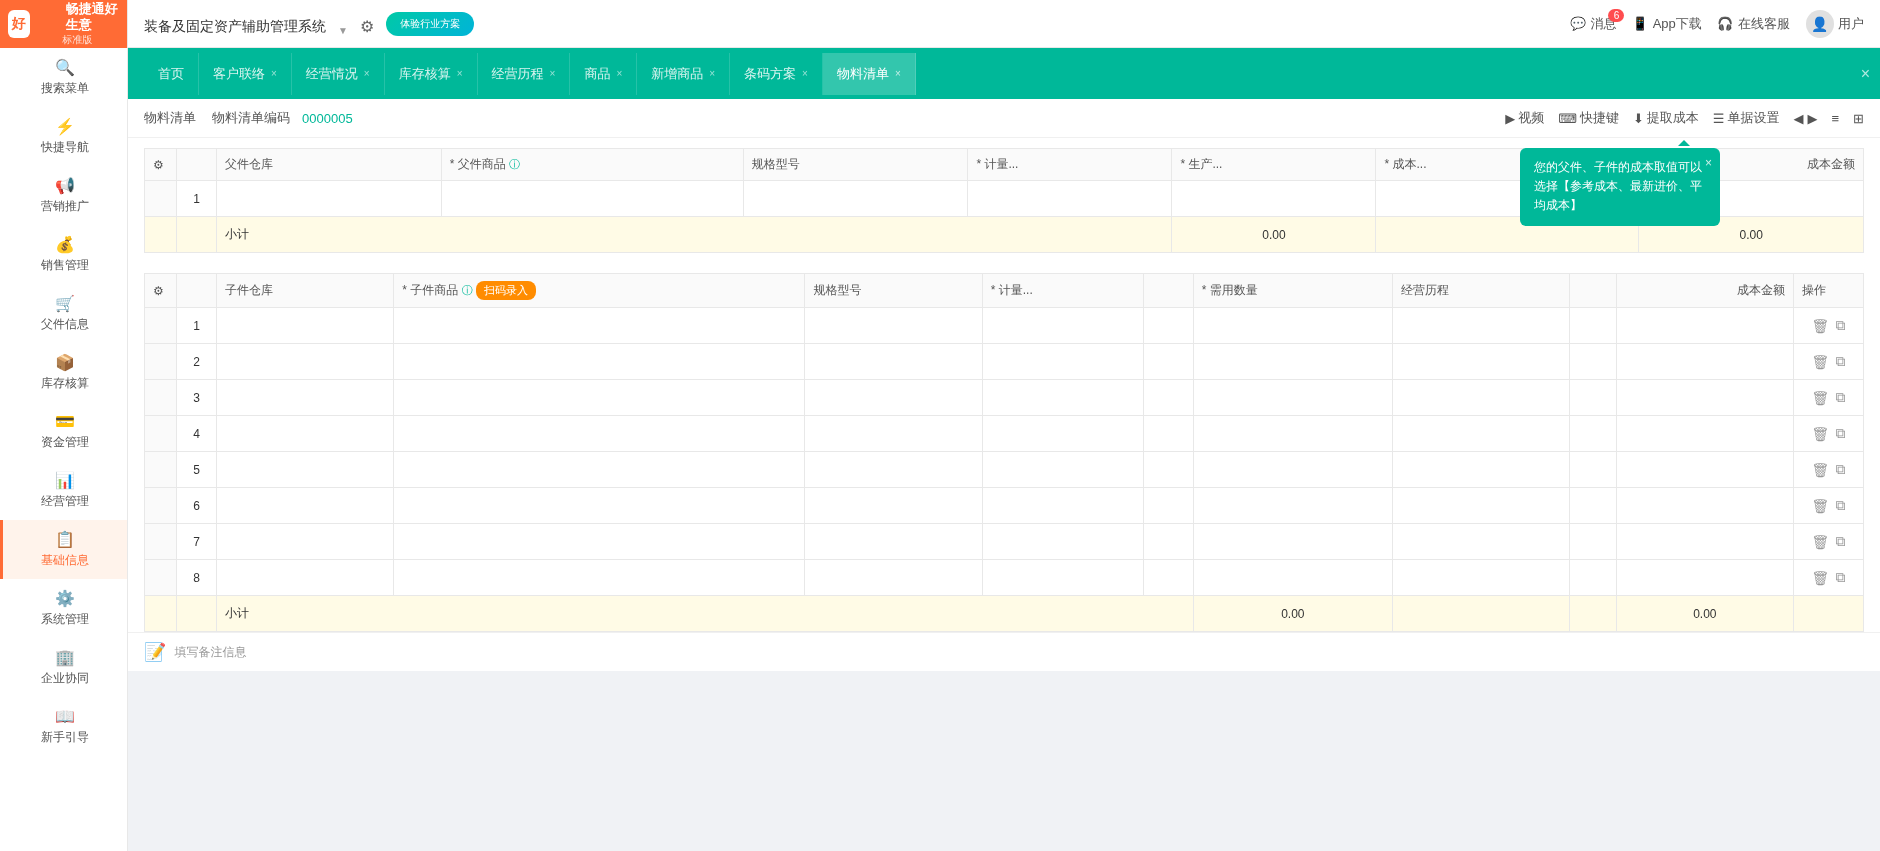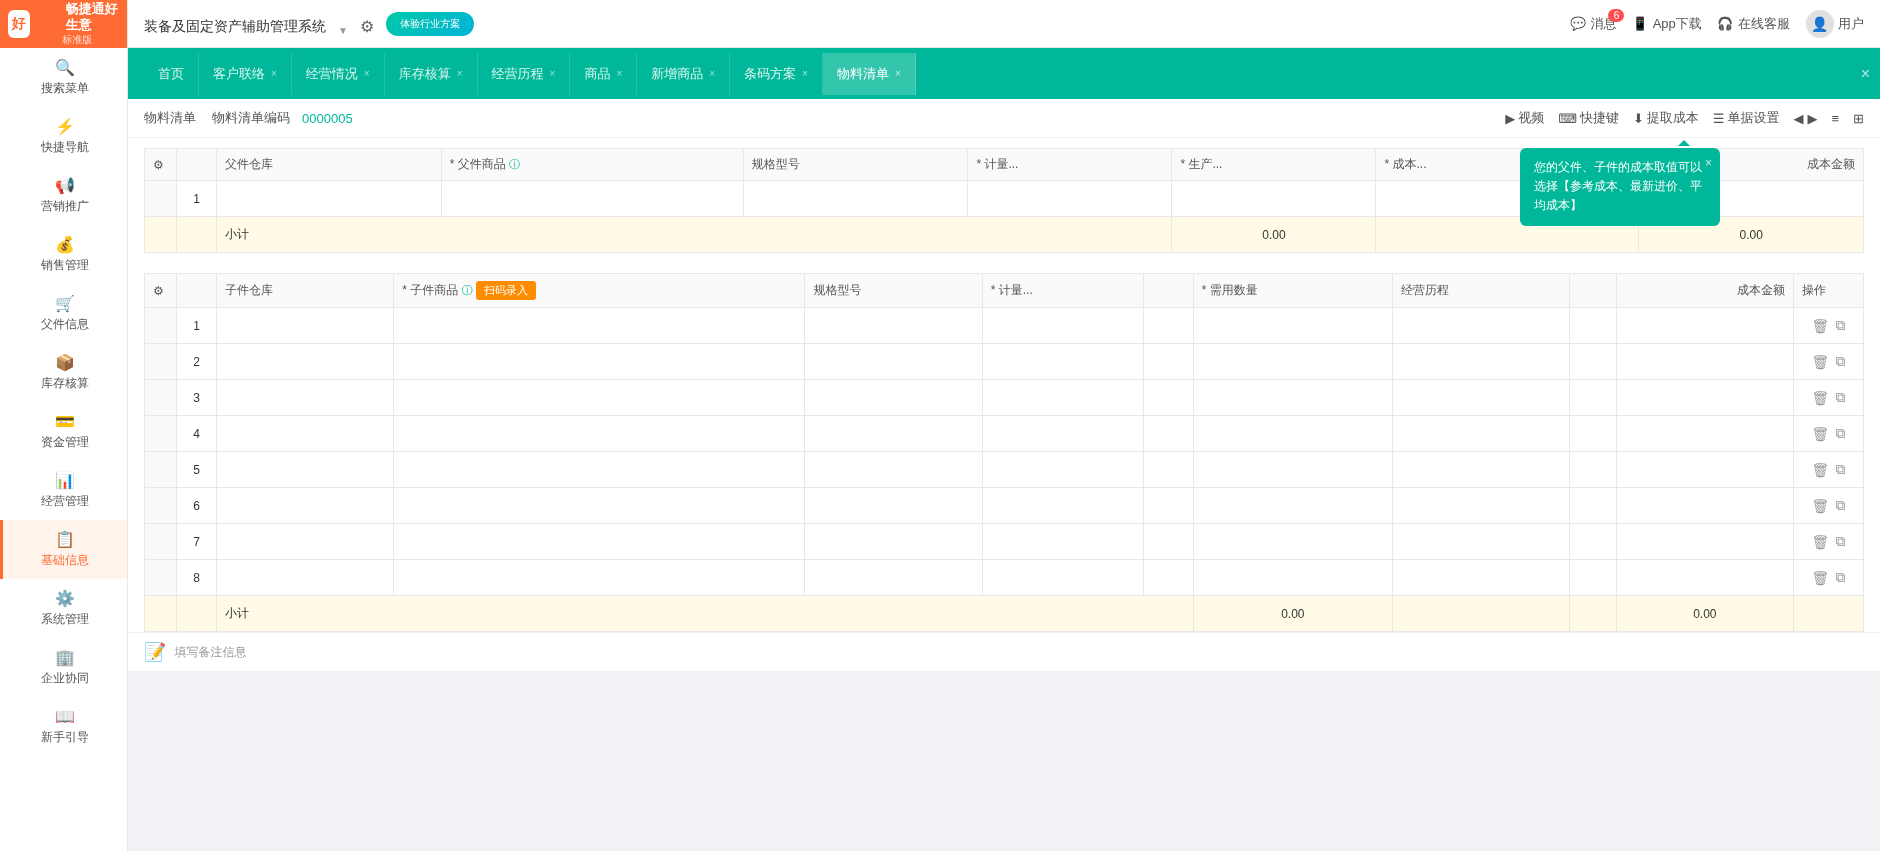--- a/index.html
+++ b/index.html
@@ -231,21 +231,21 @@
       font-weight: 500;
     }
     .col-num { width: 40px; text-align: center; color: #999; }
     .col-right { text-align: center; }
     .subtotal-label { color: #666; padding-left: 8px; }
 
     .scan-btn {
       background: #ff8c00;
       color: #fff;
       border: none;
-      border-radius: 3px;
+      border-radius: 8px;
       padding: 2px 8px;
       font-size: 11px;
       cursor: pointer;
     }
 
     .action-icons {
       display: flex;
       align-items: center;
       gap: 6px;
       justify-content: center;

